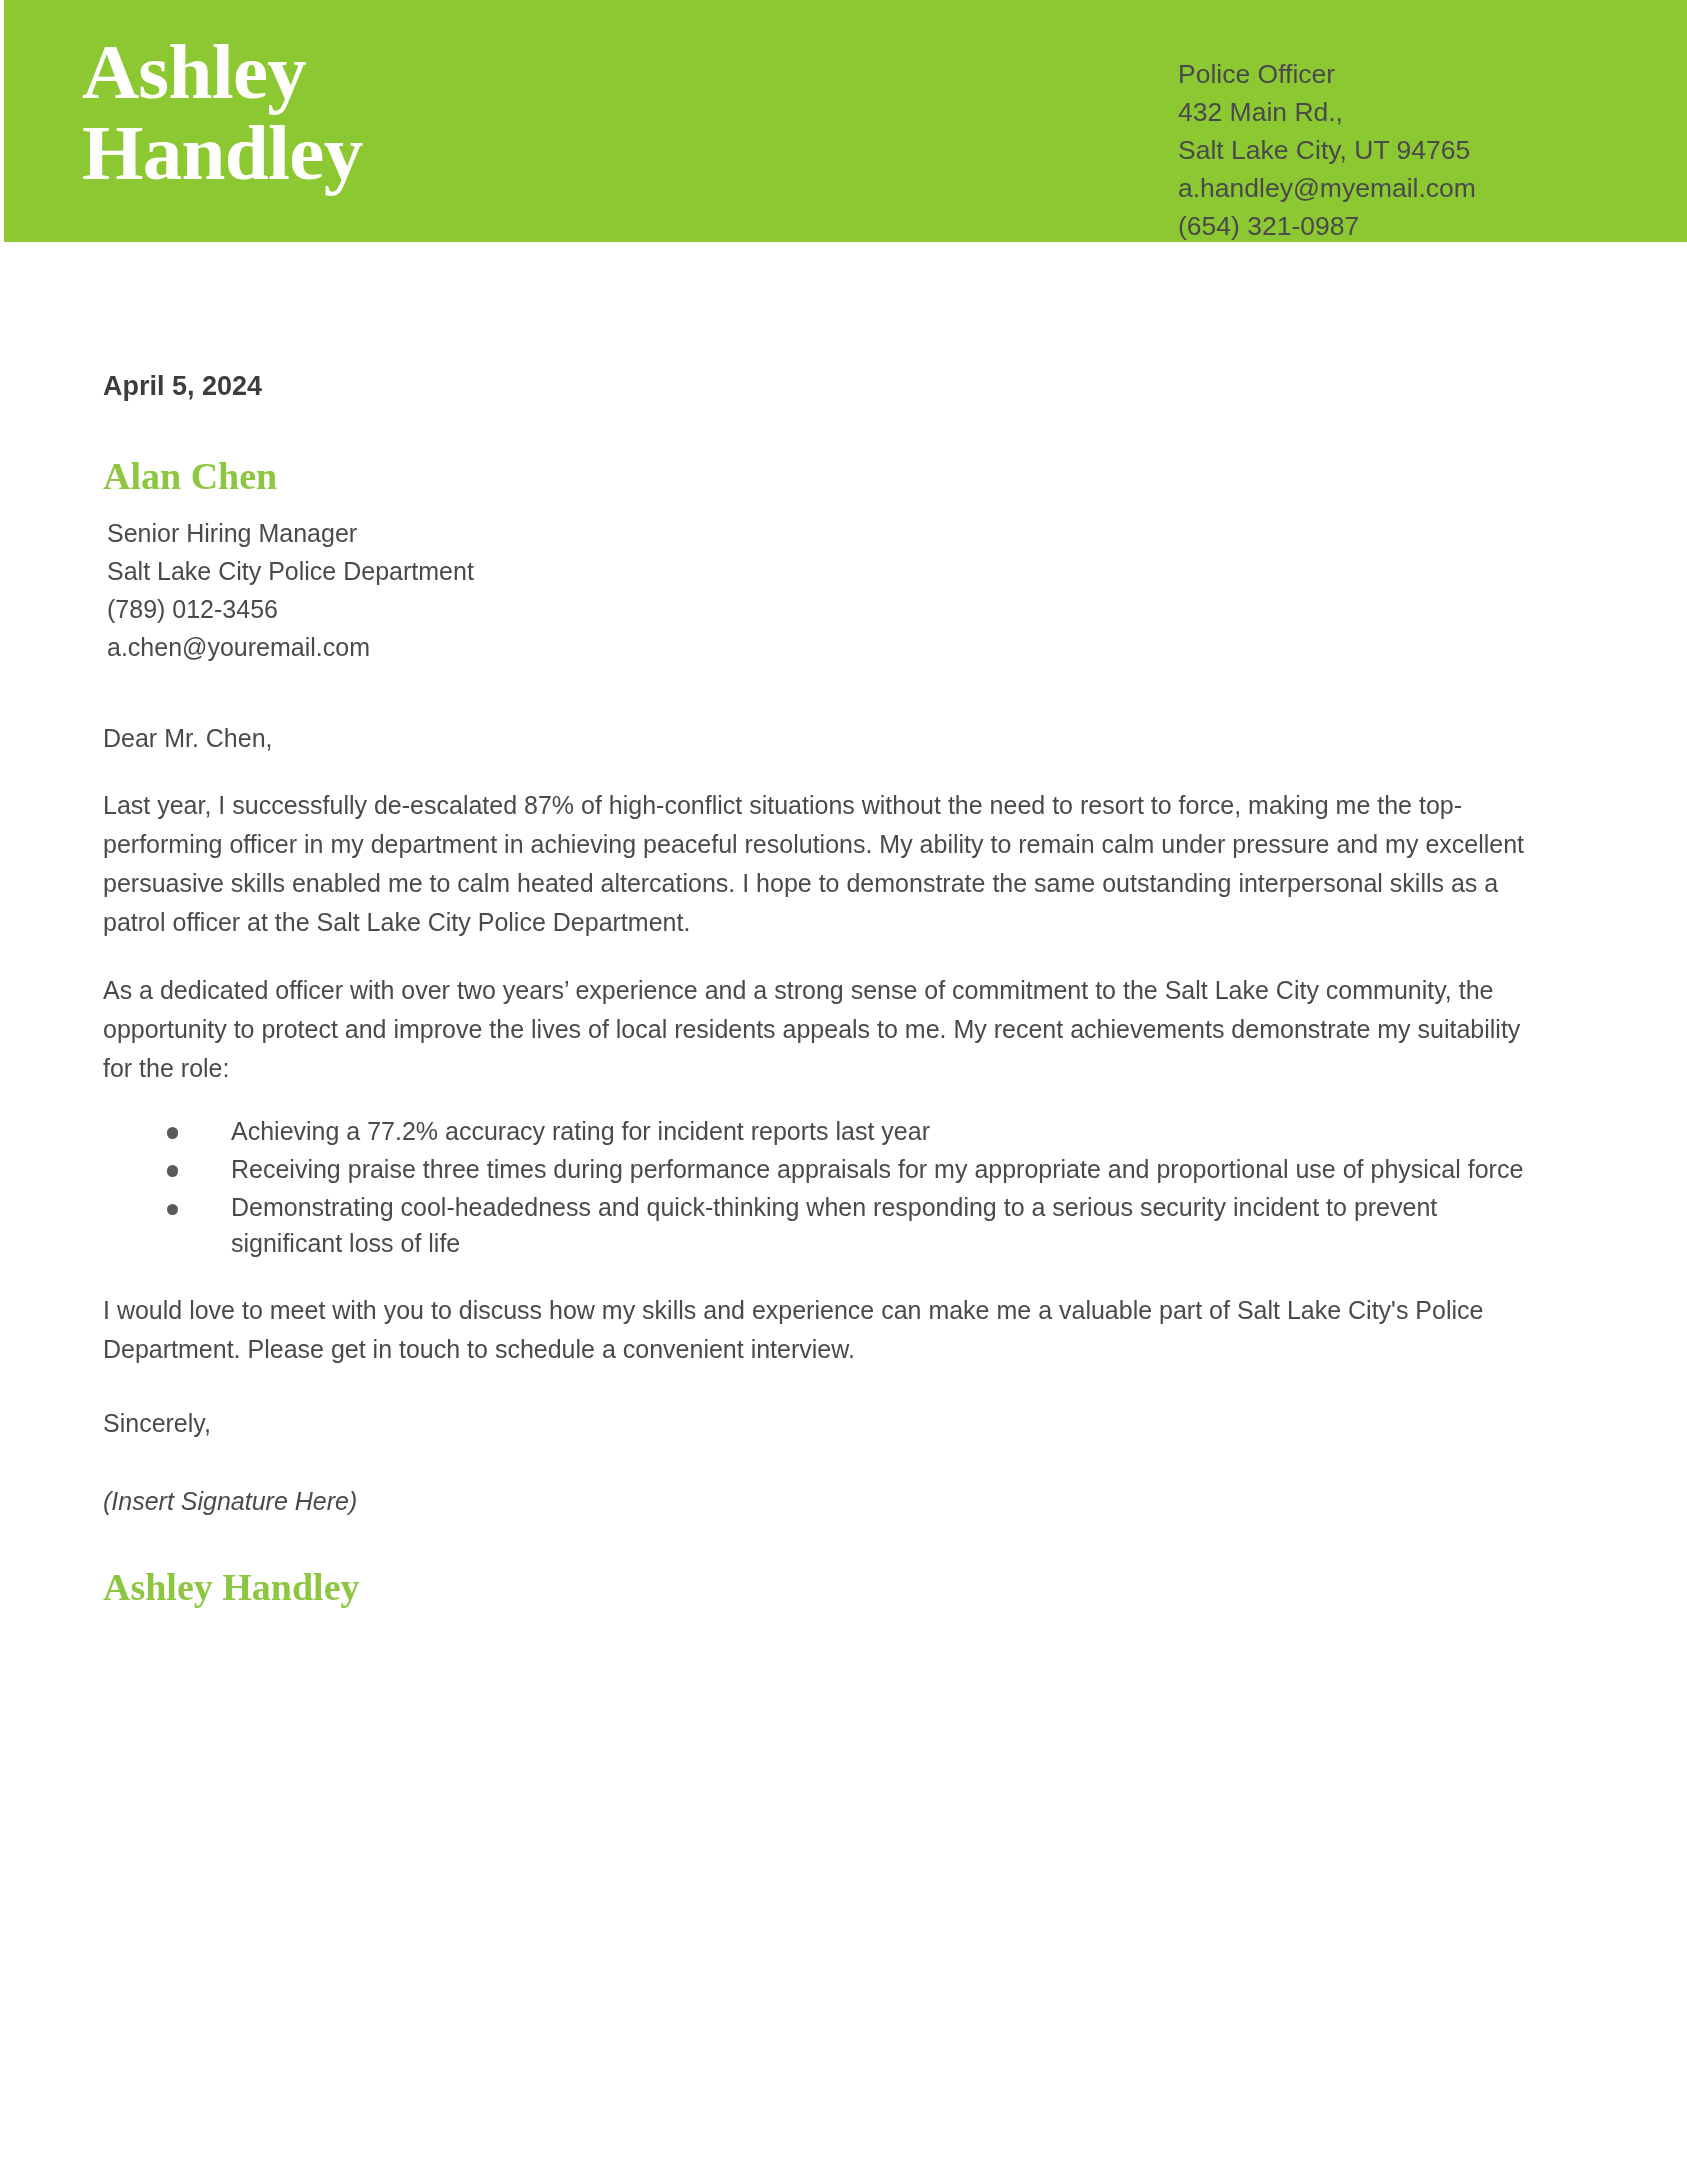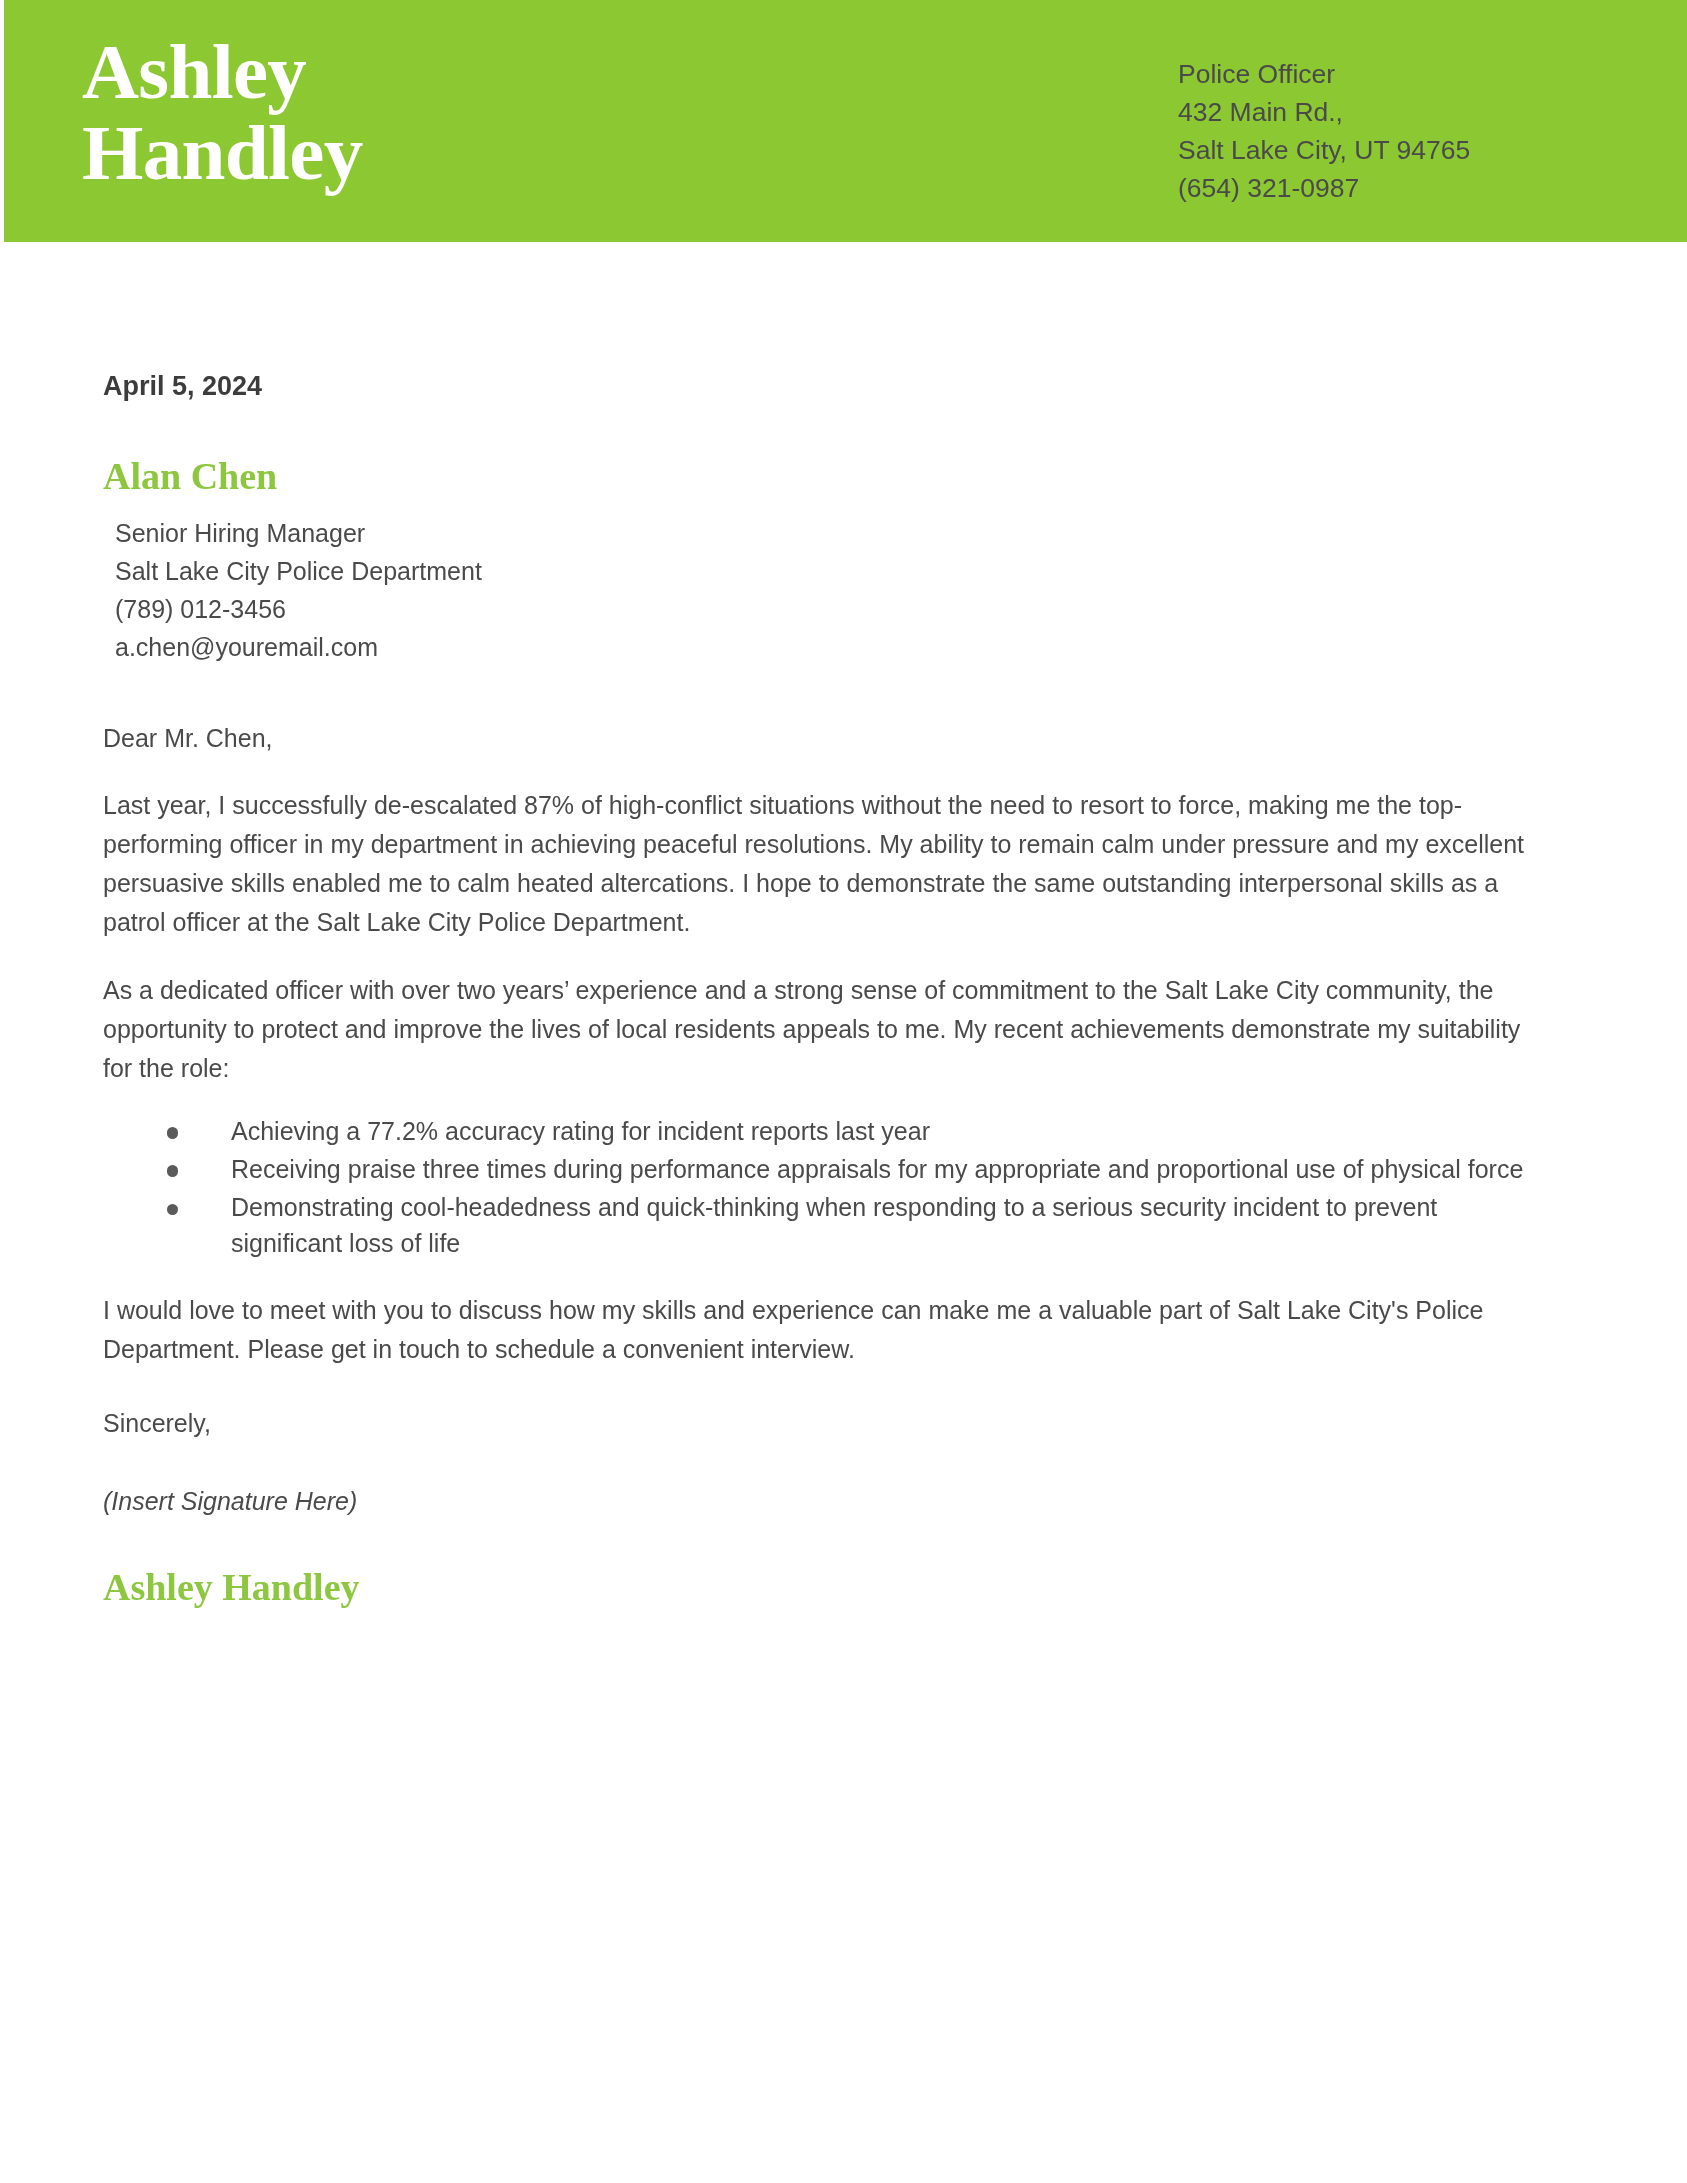--- a/index.html
+++ b/index.html
@@ -88,21 +88,21 @@
     line-height: 1.1;
     color: #8DC63F;
     margin: 0 0 16px 0;
   }
 
   .recipient-block {
     font-family: "Liberation Sans", sans-serif;
     font-size: 25px;
     line-height: 1.52;
     color: #4A4A4A;
-    margin: 12px;
+    margin: 4px;
   }
   .recipient-block .rb-line {
     display: block;
     white-space: nowrap;
   }
 
   .salutation {
     font-family: "Liberation Sans", sans-serif;
     font-size: 25px;
     line-height: 1.45;
@@ -186,20 +186,21 @@
 
     <div class="header-name">
       <span class="nm-line">Ashley</span>
       <span class="nm-line">Handley</span>
     </div>
 
     <div class="header-contact">
       <span class="ct-line">Police Officer</span>
       <span class="ct-line">432 Main Rd.,</span>
       <span class="ct-line">Salt Lake City, UT 94765</span>
+      <span class="ct-line">a.handley@myemail.com</span>
       <span class="ct-line">(654) 321-0987</span>
     </div>
 
   </div>
 
   <div class="body-area">
 
     <div class="date-line">April 5, 2024</div>
 
     <div class="recipient-name">Alan Chen</div>

